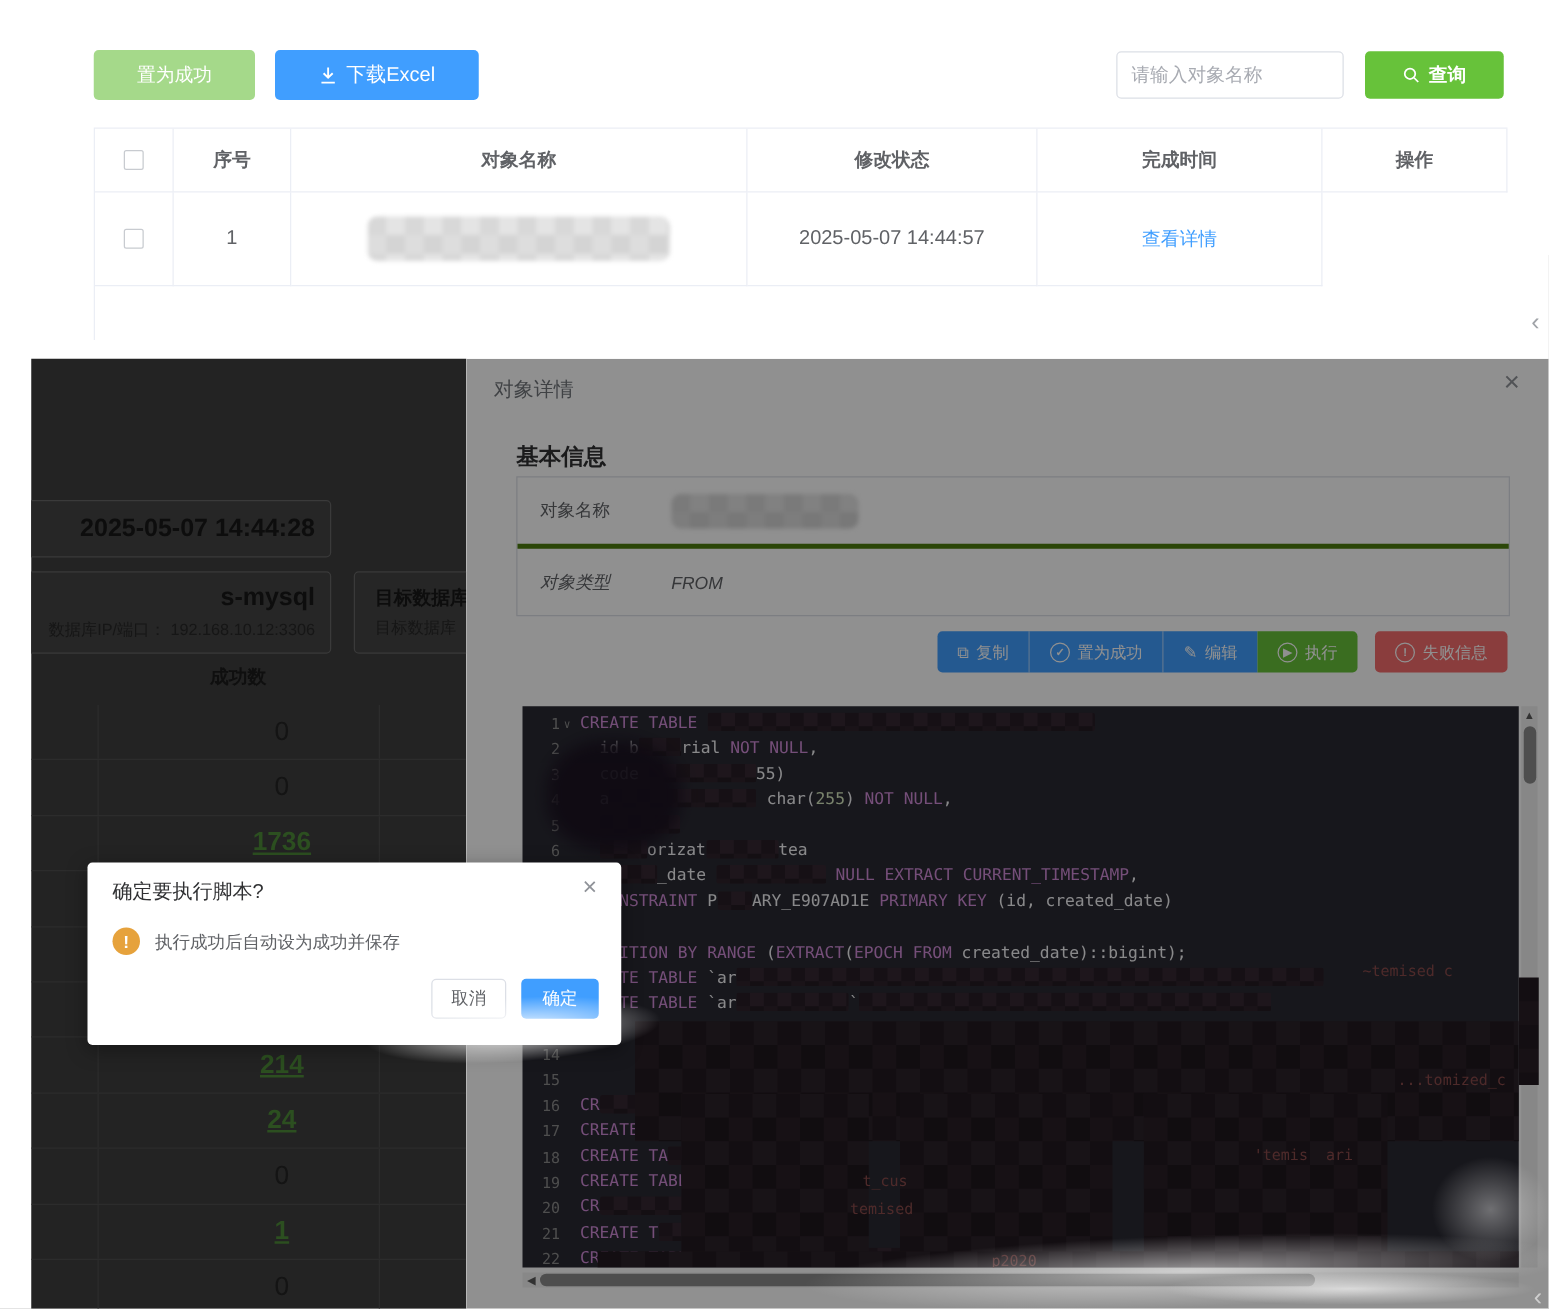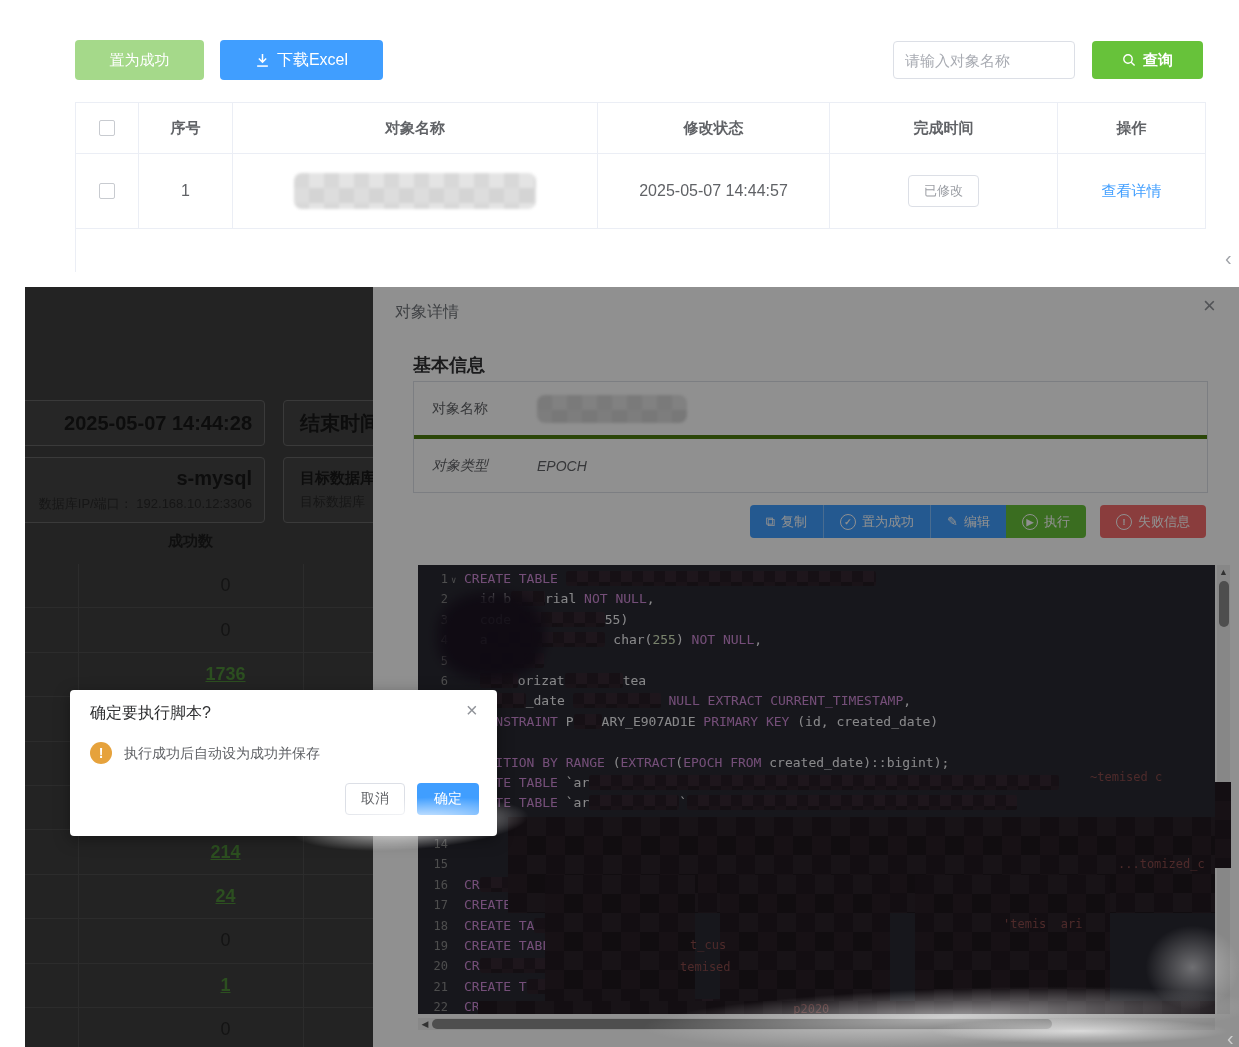--- a/index.html
+++ b/index.html
@@ -35,21 +35,21 @@
   
   .backdrop{left:25px;top:287px;width:348px;height:760px;background:#232323;overflow:hidden;}
   .bd-card{position:absolute;border:1px solid #3a3a3a;border-radius:4px;background:#262626;}
   .bd-strong{color:#0d0d0d;font-weight:700;font-size:20px;}
   .bd-sub{color:#161616;font-size:13px;}
   .bd-grid{position:absolute;left:0;top:277px;width:348px;}
   .brow{height:43.4px;display:flex;align-items:center;justify-content:center;
         border-bottom:1px solid #2c2c2c;position:relative;}
   .brow:before,.brow:after{content:"";position:absolute;top:0;bottom:0;width:1px;background:#2c2c2c;}
   .brow:before{left:53px;} .brow:after{left:278px;}
-  .bval{color:#141414;font-size:18px;width:225px;text-align:center;margin-left:53px;}
+  .bval{color:#141414;font-size:21px;width:225px;text-align:center;margin-left:53px;}
   .blink{color:#2c4f20;text-decoration:underline;font-weight:600;cursor:pointer;}
 
   
   .drawer{left:373px;top:287px;width:866px;height:760px;background:#fff;overflow:hidden;}
   .drawer-title{left:22px;top:15px;font-size:16px;color:#72767b;}
   .drawer-close{left:830px;top:8px;font-size:22px;color:#909399;cursor:pointer;line-height:1;}
   .sec-title{left:40px;top:66px;font-size:18px;font-weight:700;color:#303133;}
   .info-table{left:40px;top:94px;width:793px;border:1px solid #dcdfe6;}
   .irow{height:53px;display:flex;align-items:center;}
   .irow + .irow{border-top:4px solid #4d7c0f;font-style:italic;}
@@ -149,37 +149,31 @@
     <div class="trow tbody">
       <div class="cell">
           <span class="checkbox"></span>
         </div>
       <div class="cell">1</div>
       <div class="cell">
         <span class="mosaic-light" style="display:block;width:242px;height:36px;"></span>
       </div>
       <div class="cell">2025-05-07 14:44:57</div>
       <div class="cell">
-          <span class="badge">已修改</span>
-        </div>
-      <div class="cell">
           <span class="link-blue">查看详情</span>
         </div>
     </div>
   </div>
 
   <span class="abs chev" style="left:1225px;top:248px;">‹</span>
 </div>
 
 <div class="abs backdrop">
   <div class="bd-card" style="left:-60px;top:113px;width:300px;height:46px;display:flex;align-items:center;justify-content:flex-end;padding-right:12px;box-sizing:border-box;">
     <span class="bd-strong">2025-05-07 14:44:28</span>
-  </div>
-  <div class="bd-card" style="left:258px;top:113px;width:140px;height:46px;display:flex;align-items:center;padding-left:16px;box-sizing:border-box;">
-    <span class="bd-strong">结束时间</span>
   </div>
   <div class="bd-card" style="left:-60px;top:170px;width:300px;height:66px;display:flex;flex-direction:column;align-items:flex-end;justify-content:center;gap:5px;padding-right:12px;box-sizing:border-box;">
     <span class="bd-strong">s-mysql</span>
     <span class="bd-sub"><span>数据库IP/端口：</span> <span>192.168.10.12:3306</span></span>
   </div>
   <div class="bd-card" style="left:258px;top:170px;width:140px;height:66px;display:flex;flex-direction:column;justify-content:center;gap:5px;padding-left:16px;box-sizing:border-box;">
     <span class="bd-strong" style="font-size:15px;">目标数据库</span>
     <span class="bd-sub">目标数据库</span>
   </div>
   <div class="abs" style="left:53px;top:245px;width:225px;text-align:center;color:#0f0f0f;font-weight:700;font-size:15px;">成功数</div>
@@ -228,21 +222,21 @@
 
   <div class="abs info-table">
     <div class="irow">
       <span class="ilabel">对象名称</span>
       <span class="ivalue">
         <span class="mosaic-light" style="display:block;width:150px;height:28px;"></span>
       </span>
     </div>
     <div class="irow">
       <span class="ilabel">对象类型</span>
-      <span class="ivalue">EPOCH</span>
+      <span class="ivalue">FROM</span>
     </div>
   </div>
 
   <div class="abs actions">
       <button class="act blue first">
         <span class="">⧉</span>
         <span>复制</span>
       </button>
       <button class="act blue">
         <span class="circ">✓</span>

